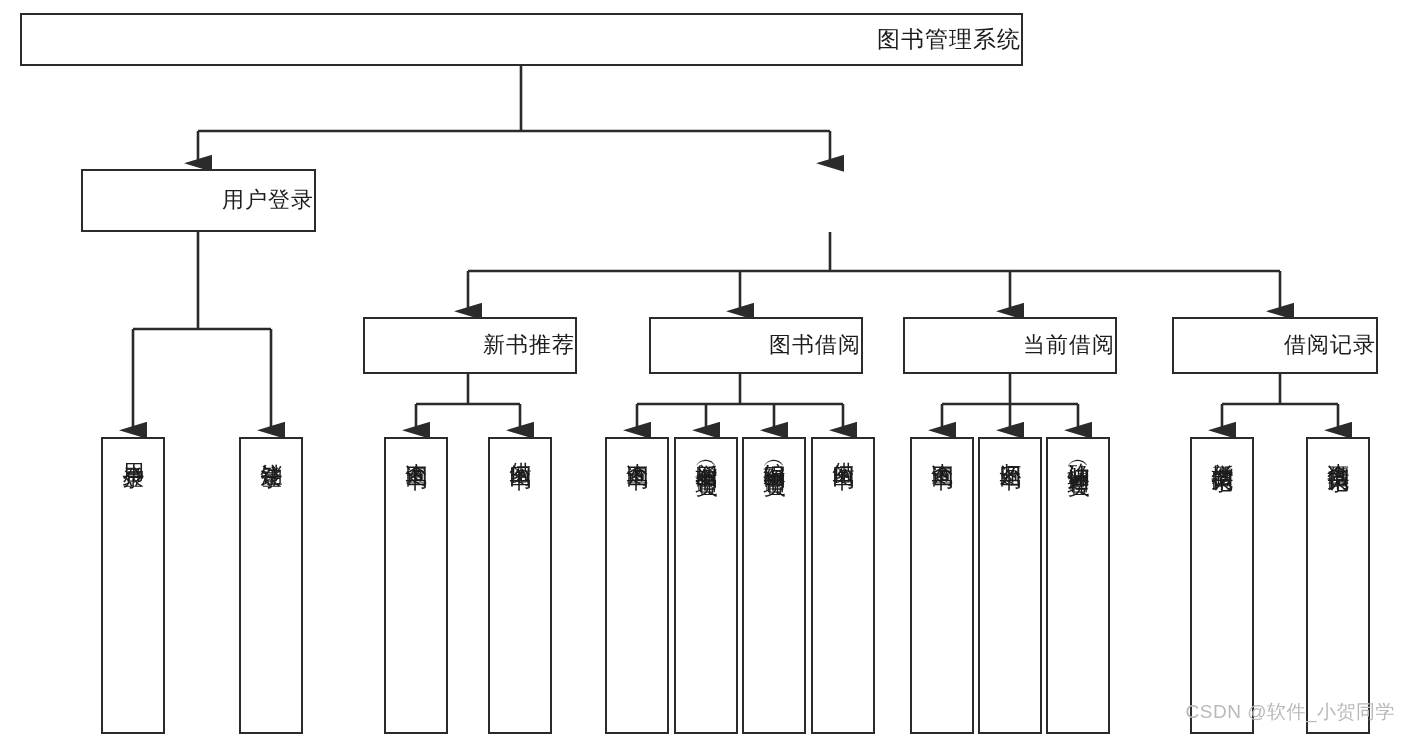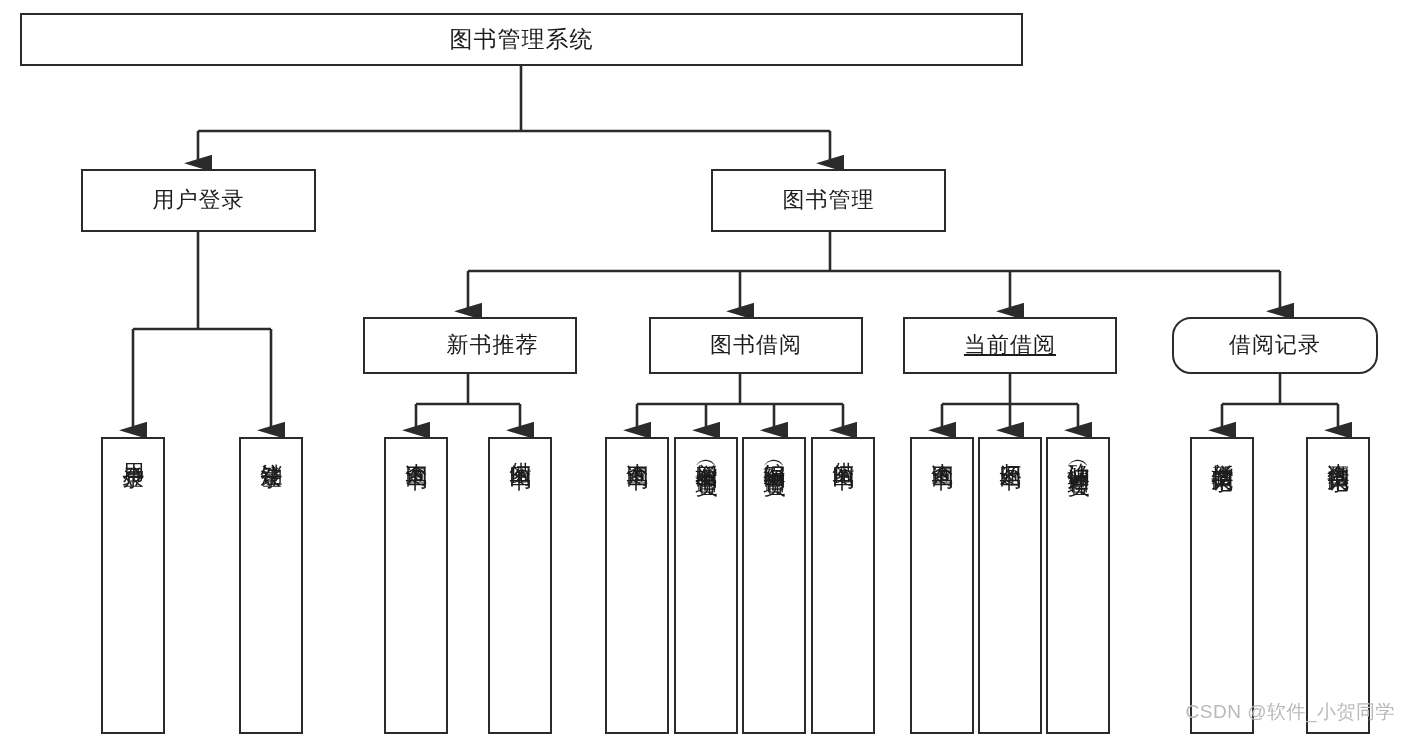--- a/index.html
+++ b/index.html
@@ -26,21 +26,21 @@
     height: 747px;
     pointer-events: none;
   }
   .node {
     position: absolute;
     box-sizing: border-box;
     border: 2.5px solid #2b2b2b;
     background: #ffffff;
     display: flex;
     align-items: center;
-    justify-content: center;
+    justify-content: flex-end;
     color: #1c1c1c;
     line-height: 1.22;
   }
   .node.root {
     font-size: 23px;
   }
   .node.lvl2 {
     font-size: 22px;
   }
   .node.lvl3 {
@@ -131,34 +131,31 @@
     </g>
   </svg>
 
   <div class="node root" style="left:20px; top:13px; width:1003px; height:53px;">
     <span class="hlabel">图书管理系统</span>
   </div>
 
   <div class="node lvl2" style="left:81px; top:169px; width:235px; height:63px;">
     <span class="hlabel">用户登录</span>
   </div>
-  <div class="node lvl2" style="left:711px; top:169px; width:235px; height:63px;">
-    <span class="hlabel">图书管理</span>
-  </div>
 
   <div class="node lvl3" style="left:363px; top:317px; width:214px; height:57px;padding-left:45px;">
     <span class="hlabel">新书推荐</span>
   </div>
   <div class="node lvl3" style="left:633px; top:317px; width:214px; height:57px;margin-left:16px;">
     <span class="hlabel">图书借阅</span>
   </div>
-  <div class="node lvl3" style="left:903px; top:317px; width:214px; height:57px;text-decoration:underline;">
+  <div class="node lvl3" style="left:903px; top:317px; width:214px; height:57px;">
     <span class="hlabel">当前借阅</span>
   </div>
-  <div class="node lvl3" style="left:1172px; top:317px; width:206px; height:57px;border-radius:19px;">
+  <div class="node lvl3" style="left:1172px; top:317px; width:206px; height:57px;">
     <span class="hlabel">借阅记录</span>
   </div>
 
   <div class="node leaf" style="left:101px; top:437px; width:64px; height:297px;">
     <span class="vlabel">用户登录</span>
   </div>
   <div class="node leaf" style="left:239px; top:437px; width:64px; height:297px;">
     <span class="vlabel">注销登录</span>
   </div>
 

